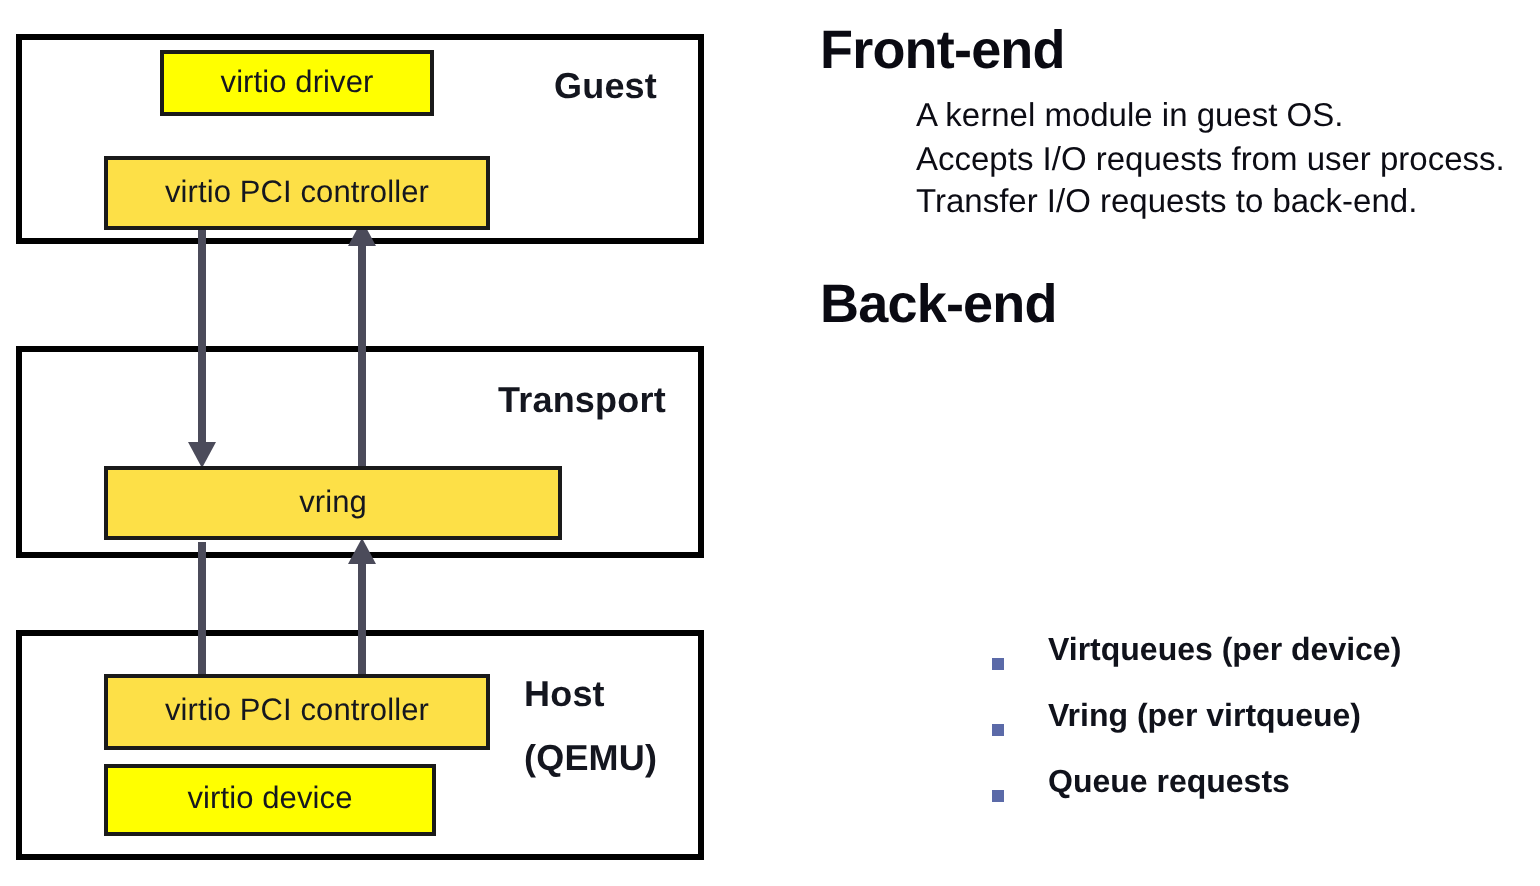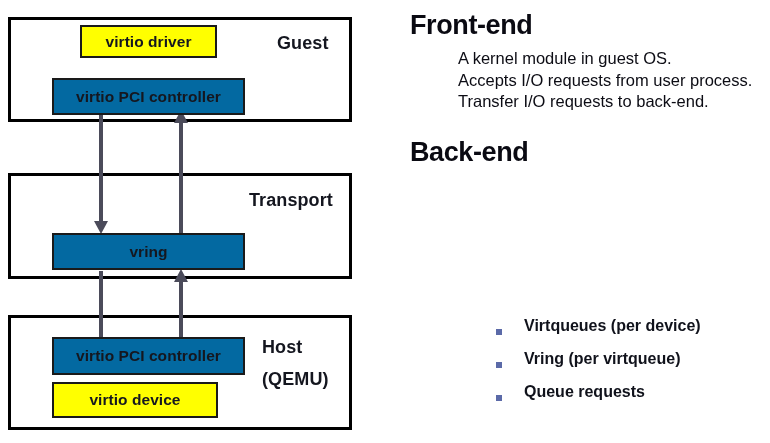--- a/index.html
+++ b/index.html
@@ -44,28 +44,28 @@
     text-align: left;
   }
 
   .inner-box {
     position: absolute;
     box-sizing: border-box;
     border: 2.5px solid #1a1a1a;
     display: flex;
     align-items: center;
     justify-content: center;
-    font-weight: bold;
+    font-weight: normal;
     font-size: 15.5px;
     color: #15171f;
     letter-spacing: 0.05px;
     white-space: nowrap;
     z-index: 7;
   }
-  .inner-box.grey   { background: #0369a1; }
+  .inner-box.grey   { background: #fde047; }
   .inner-box.yellow { background: #ffff00; }
 
   
   .conn {
     position: absolute;
     width: 4px;
     background: #4b4b5a;
     z-index: 5;
   }
   .arrow-head {
@@ -154,21 +154,21 @@
 
   <div class="layer-box" style="left:8px; top:17px; width:344px; height:105px;"></div>
   <div class="layer-label" style="left:277px; top:33px;">Guest</div>
 
   <div class="inner-box yellow" style="left:80px; top:25px; width:137px; height:33px;">virtio driver</div>
   <div class="inner-box grey" style="left:52px; top:78px; width:193px; height:37px;">virtio PCI controller</div>
 
   <div class="layer-box" style="left:8px; top:173px; width:344px; height:106px;"></div>
   <div class="layer-label" style="left:249px; top:190px;">Transport</div>
 
-  <div class="inner-box grey" style="left:52px; top:233px; width:193px; height:37px;">vring</div>
+  <div class="inner-box grey" style="left:52px; top:233px; width:229px; height:37px;">vring</div>
 
   <div class="layer-box" style="left:8px; top:315px; width:344px; height:115px;"></div>
   <div class="layer-label two-line" style="left:262px; top:332px;">
     <div>Host</div>
     <div>(QEMU)</div>
   </div>
 
   <div class="inner-box grey" style="left:52px; top:337px; width:193px; height:38px;">virtio PCI controller</div>
   <div class="inner-box yellow" style="left:52px; top:382px; width:166px; height:36px;">virtio device</div>
 

